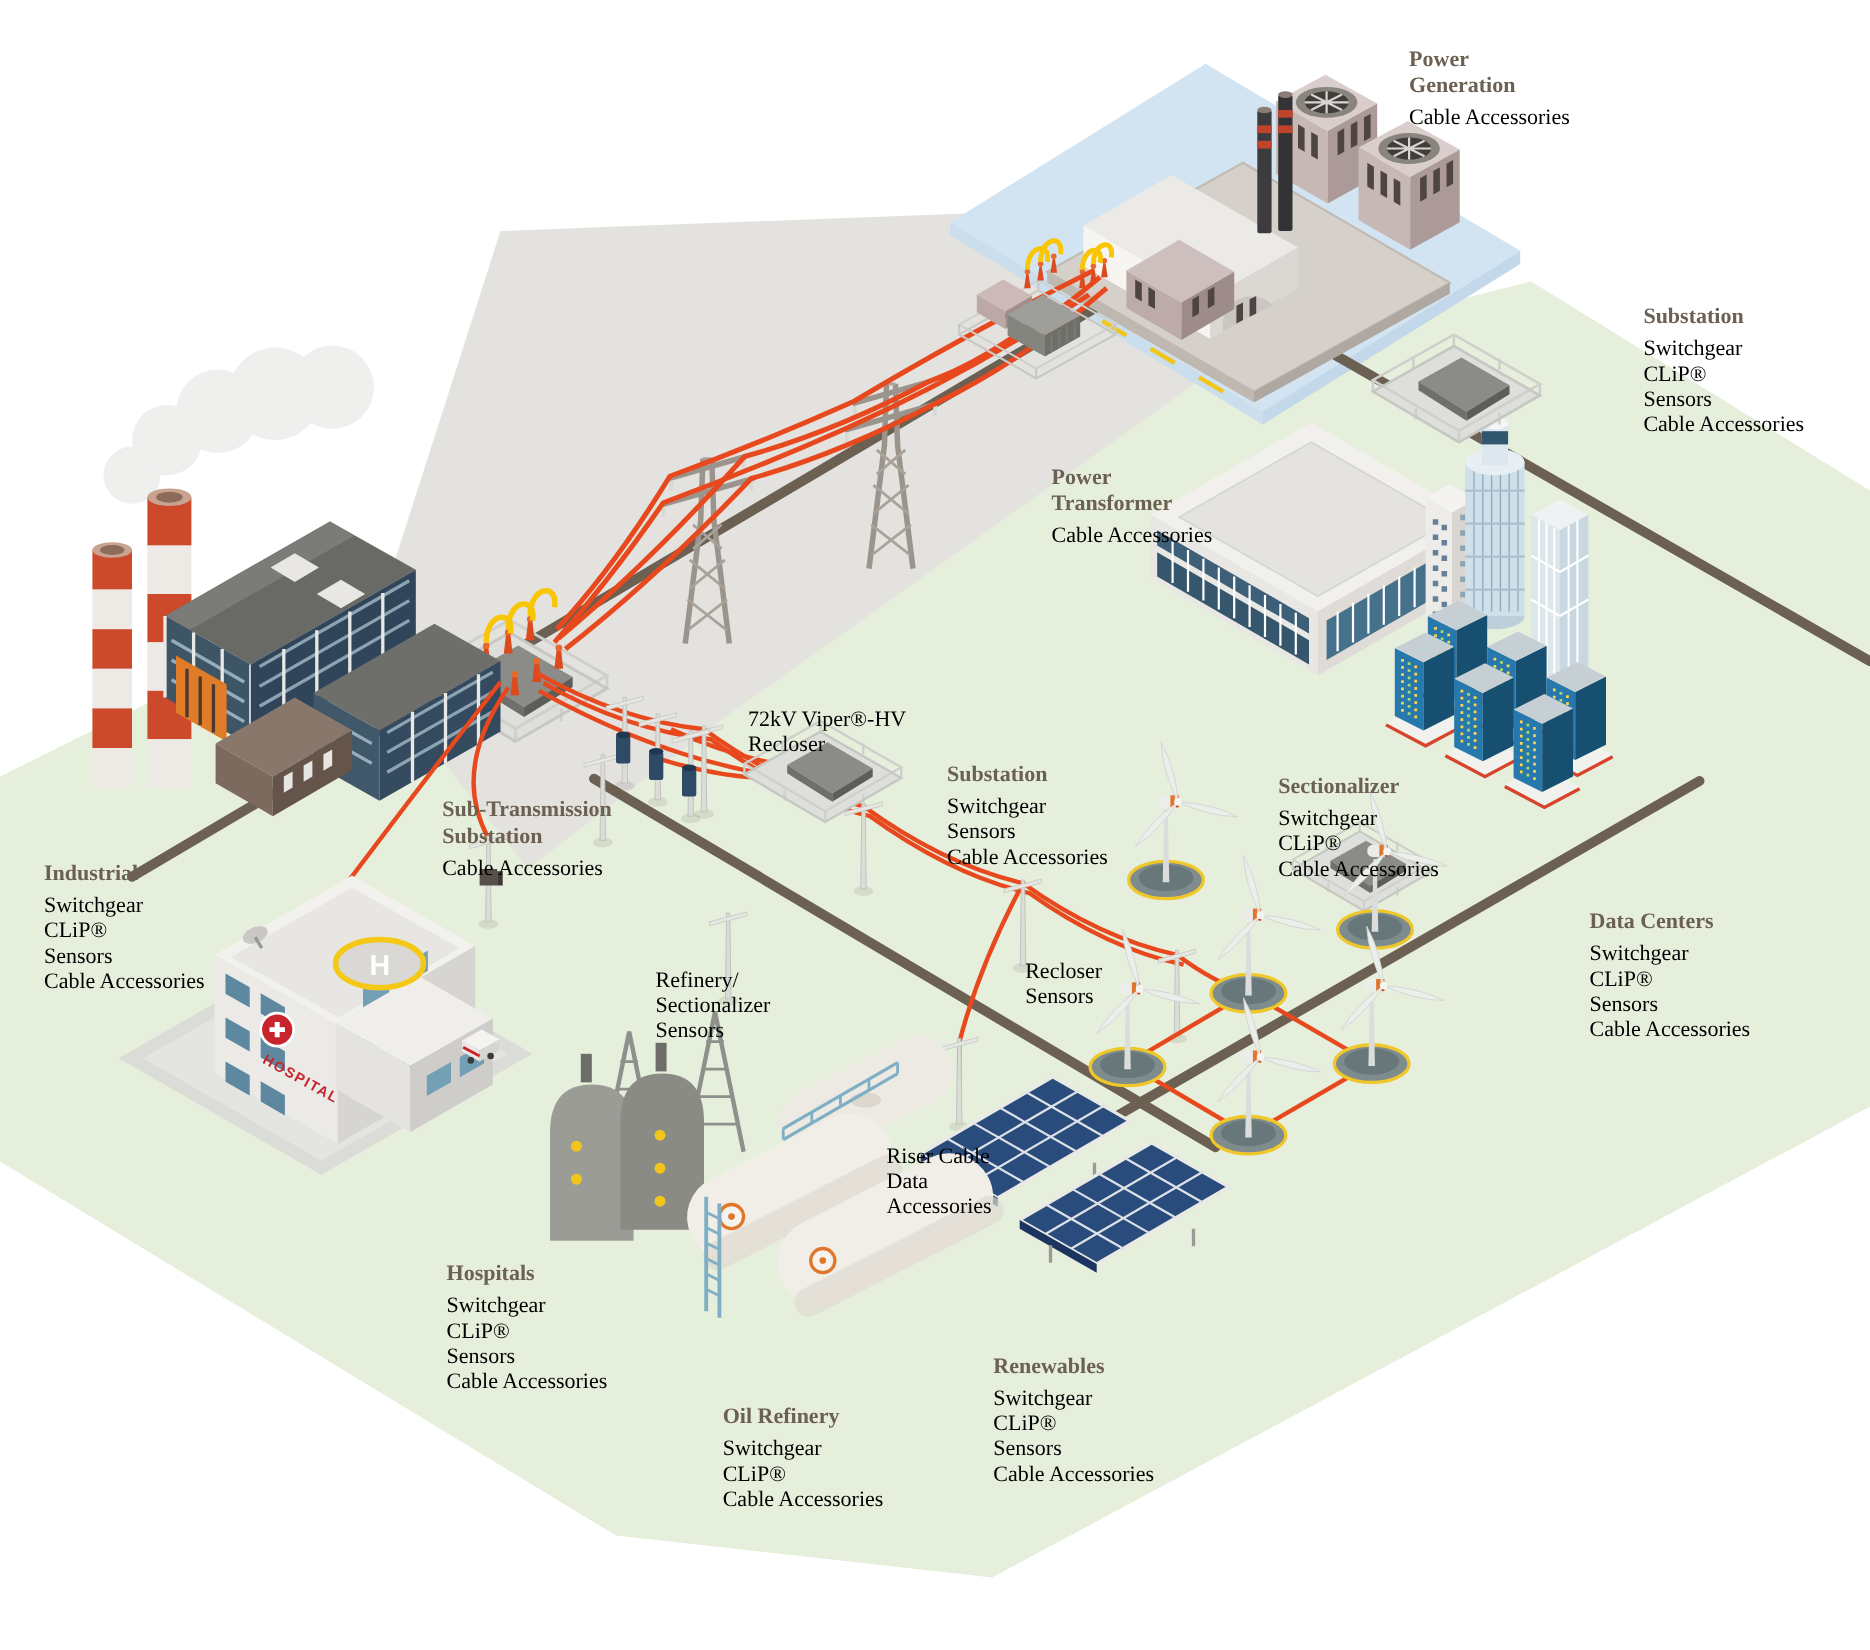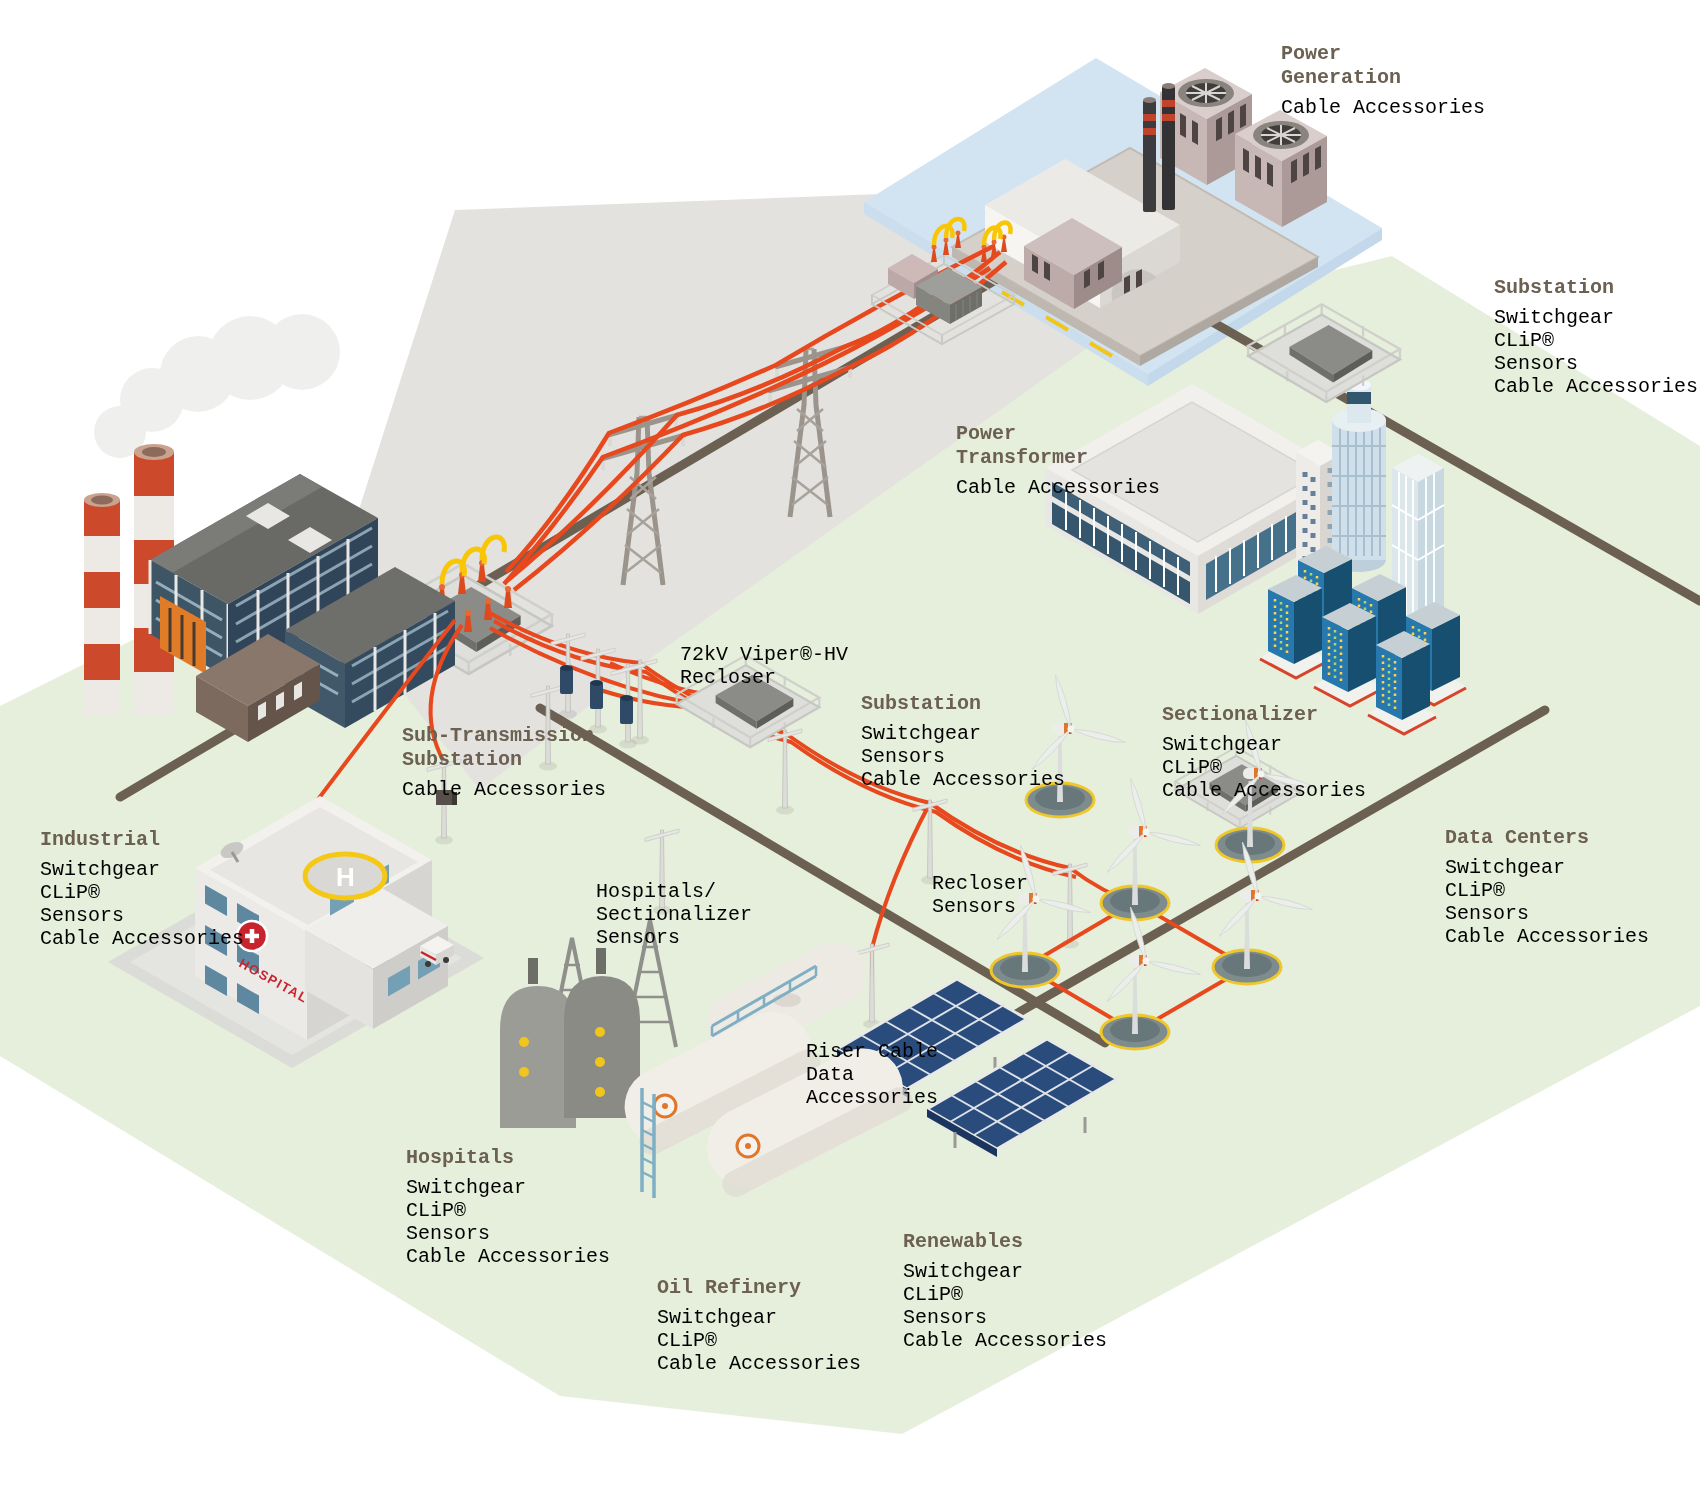--- a/index.html
+++ b/index.html
@@ -1,18 +1,18 @@
 <!DOCTYPE html>
 <html><head>
 <meta charset="utf-8">
 <style>
   html,body{margin:0;padding:0;background:#ffffff;}
   #stage{position:relative;width:1700px;height:1500px;overflow:hidden;background:#ffffff;font-family:"Liberation Sans",sans-serif;}
   #scene{position:absolute;left:0;top:0;}
-  .lbl{position:absolute;font-family:Liberation Mono, monospace;}
+  .lbl{position:absolute;font-family:Liberation Serif, serif;}
   .lbl .t{font-weight:bold;font-size:20px;line-height:24px;color:#6B6052;}
   .lbl .p{font-size:20px;line-height:23px;color:#000000;margin-top:6px;}
   .lbl.blue-only .p{margin-top:0;}
   .lbl .t span,.lbl .p span{display:block;white-space:nowrap;}
 </style>
 </head>
 <body>
 
 <div id="stage">
 
@@ -521,21 +521,21 @@
     <div class="t">
         <span>Sectionalizer</span>
       </div>
     <div class="p">
         <span>Switchgear</span>
         <span>CLiP®</span>
         <span>Cable Accessories</span>
       </div>
   </div>
 
-  <div class="lbl" style="left:40px;top:828px">
+  <div class="lbl" style="left:40px;top:782px">
     <div class="t">
         <span>Industrial</span>
       </div>
     <div class="p">
         <span>Switchgear</span>
         <span>CLiP®</span>
         <span>Sensors</span>
         <span>Cable Accessories</span>
       </div>
   </div>
@@ -547,21 +547,21 @@
     <div class="p">
         <span>Switchgear</span>
         <span>CLiP®</span>
         <span>Sensors</span>
         <span>Cable Accessories</span>
       </div>
   </div>
 
   <div class="lbl blue-only" style="left:596px;top:880px">
     <div class="p">
-        <span>Hospitals/</span>
+        <span>Refinery/</span>
         <span>Sectionalizer</span>
         <span>Sensors</span>
       </div>
   </div>
 
   <div class="lbl blue-only" style="left:932px;top:872px">
     <div class="p">
         <span>Recloser</span>
         <span>Sensors</span>
       </div>

